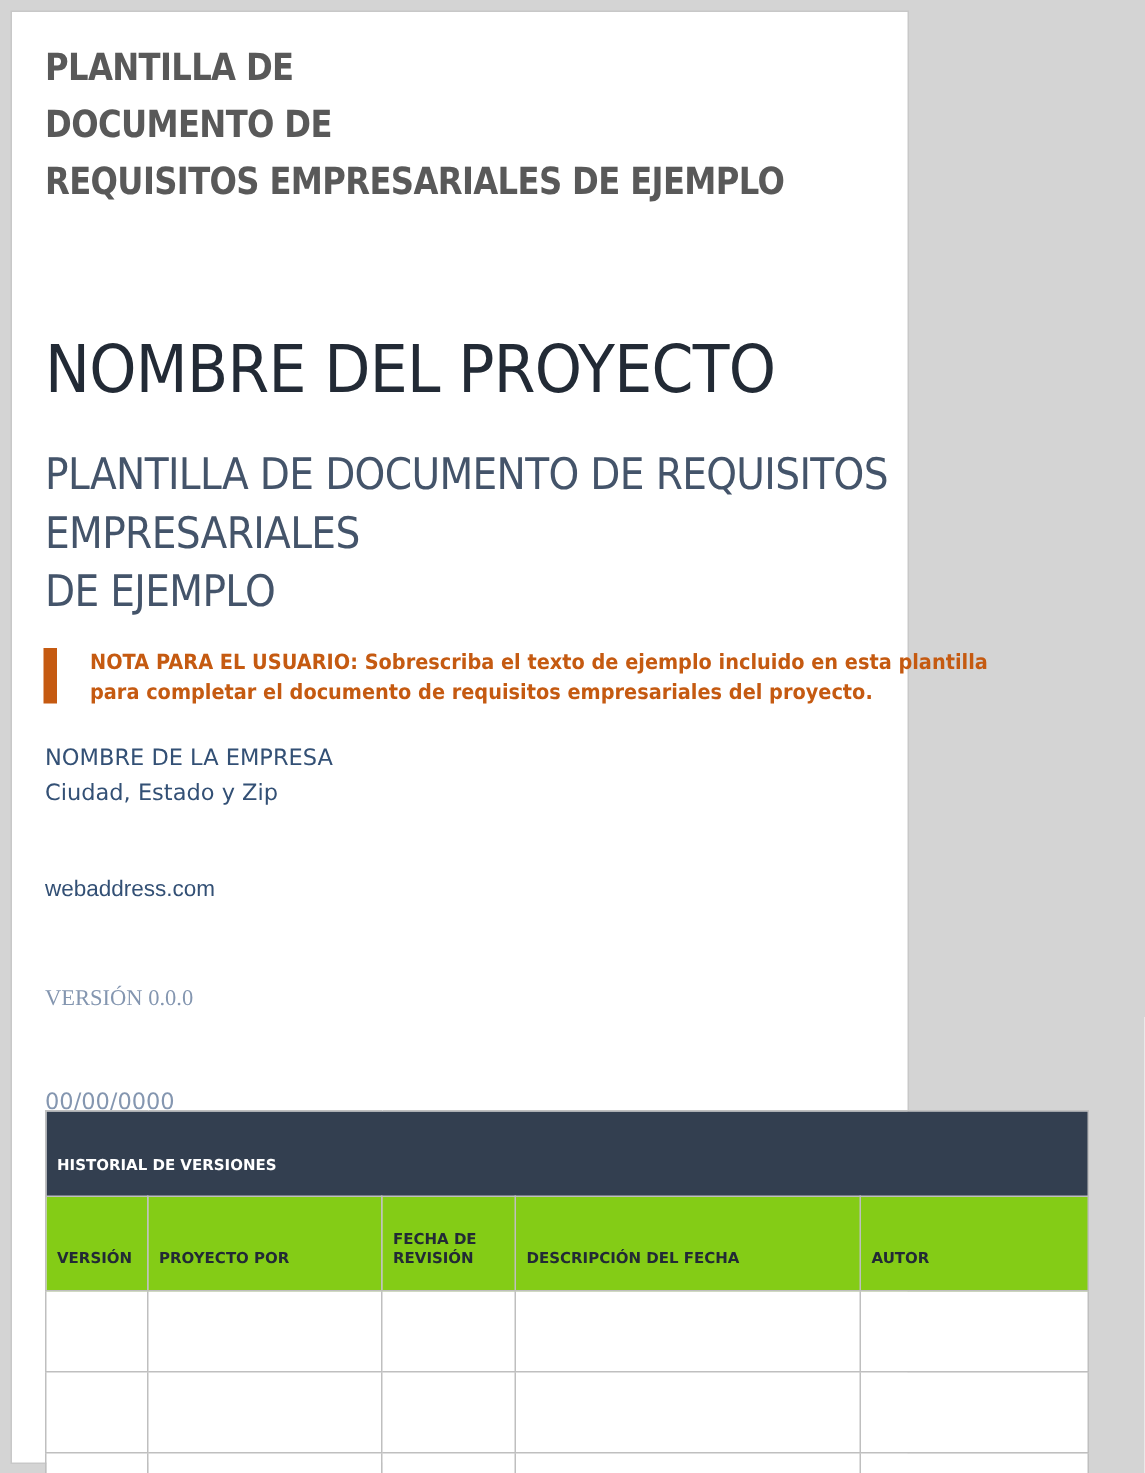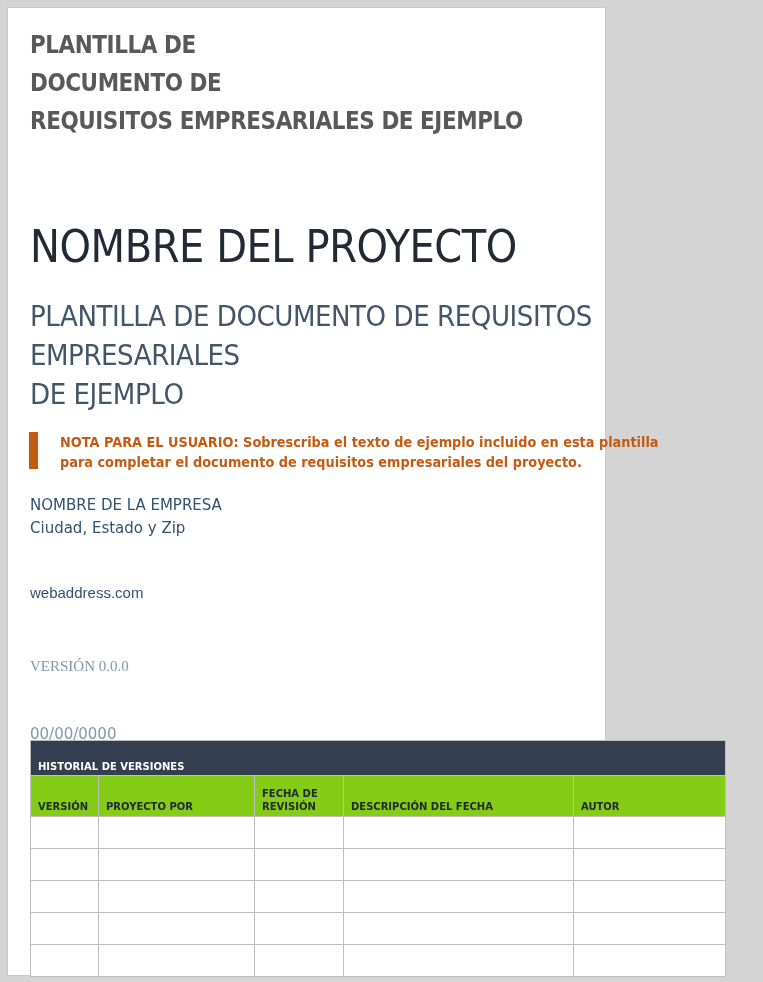--- a/index.html
+++ b/index.html
@@ -111,21 +111,21 @@
   }
   table.history {
     position: absolute;
     left: 22px; top: 732px;
     width: 695px;
     border-collapse: collapse;
     table-layout: fixed;
   }
   table.history th, table.history td {
     border: 1px solid #bfbfbf;
-    padding: 3px 7px;
+    padding: 14px 7px;
     font-family: "DejaVu Sans", sans-serif;
     font-weight: bold;
     font-size: 10px;
     text-align: left;
     vertical-align: bottom;
   }
   .hist-title-row th {
     background: #333f50;
     color: #ffffff;
     height: 28px;

